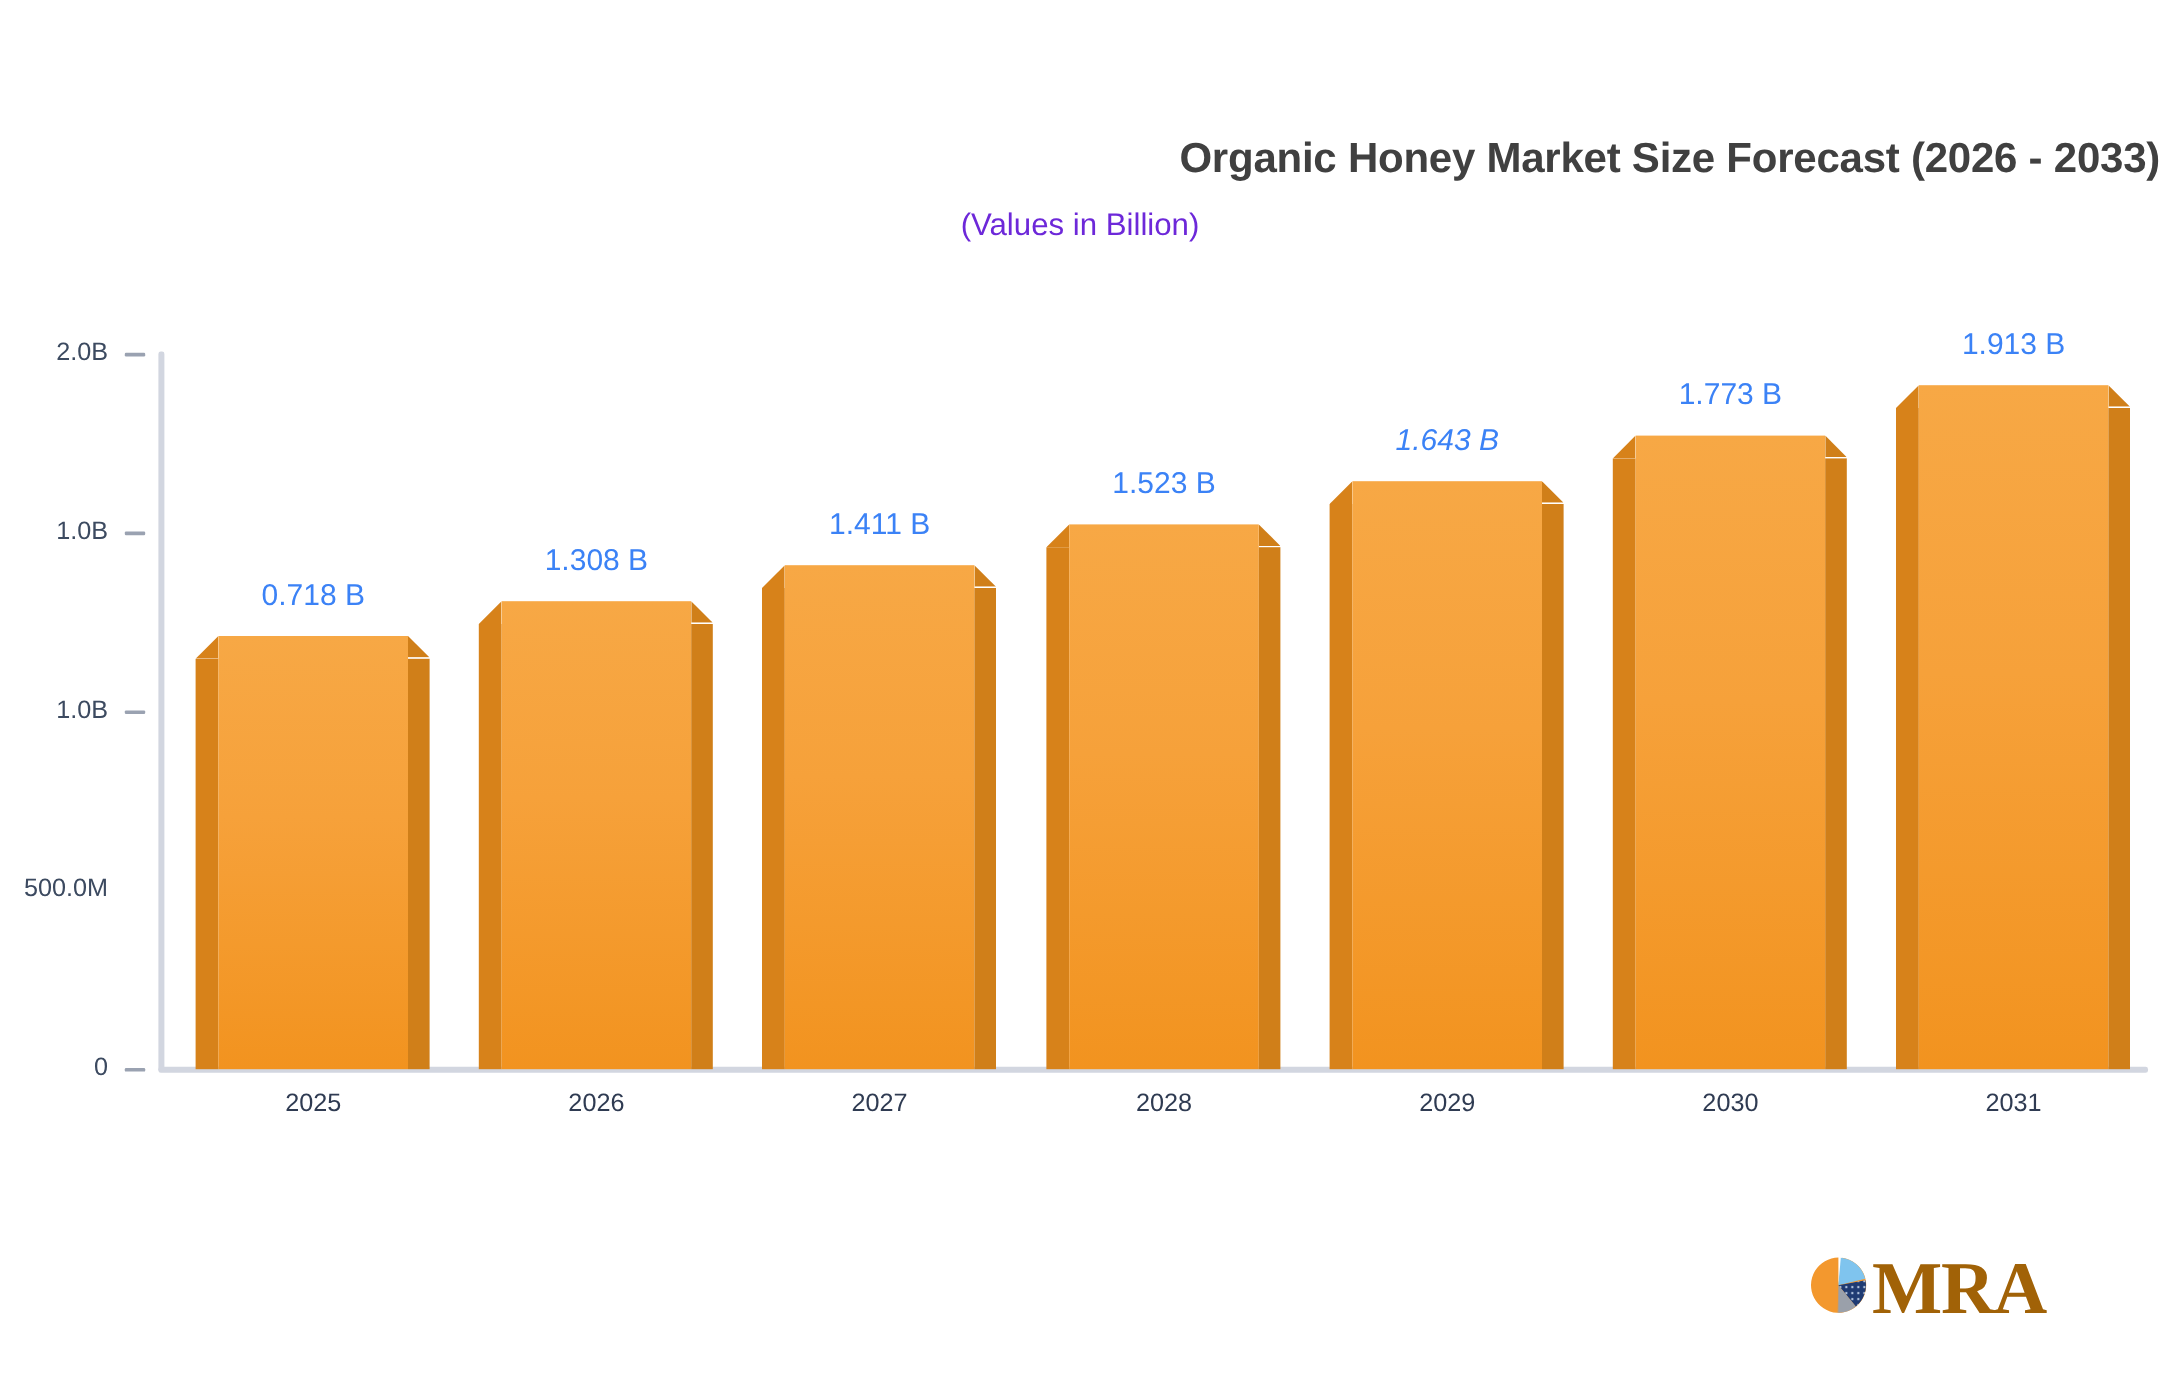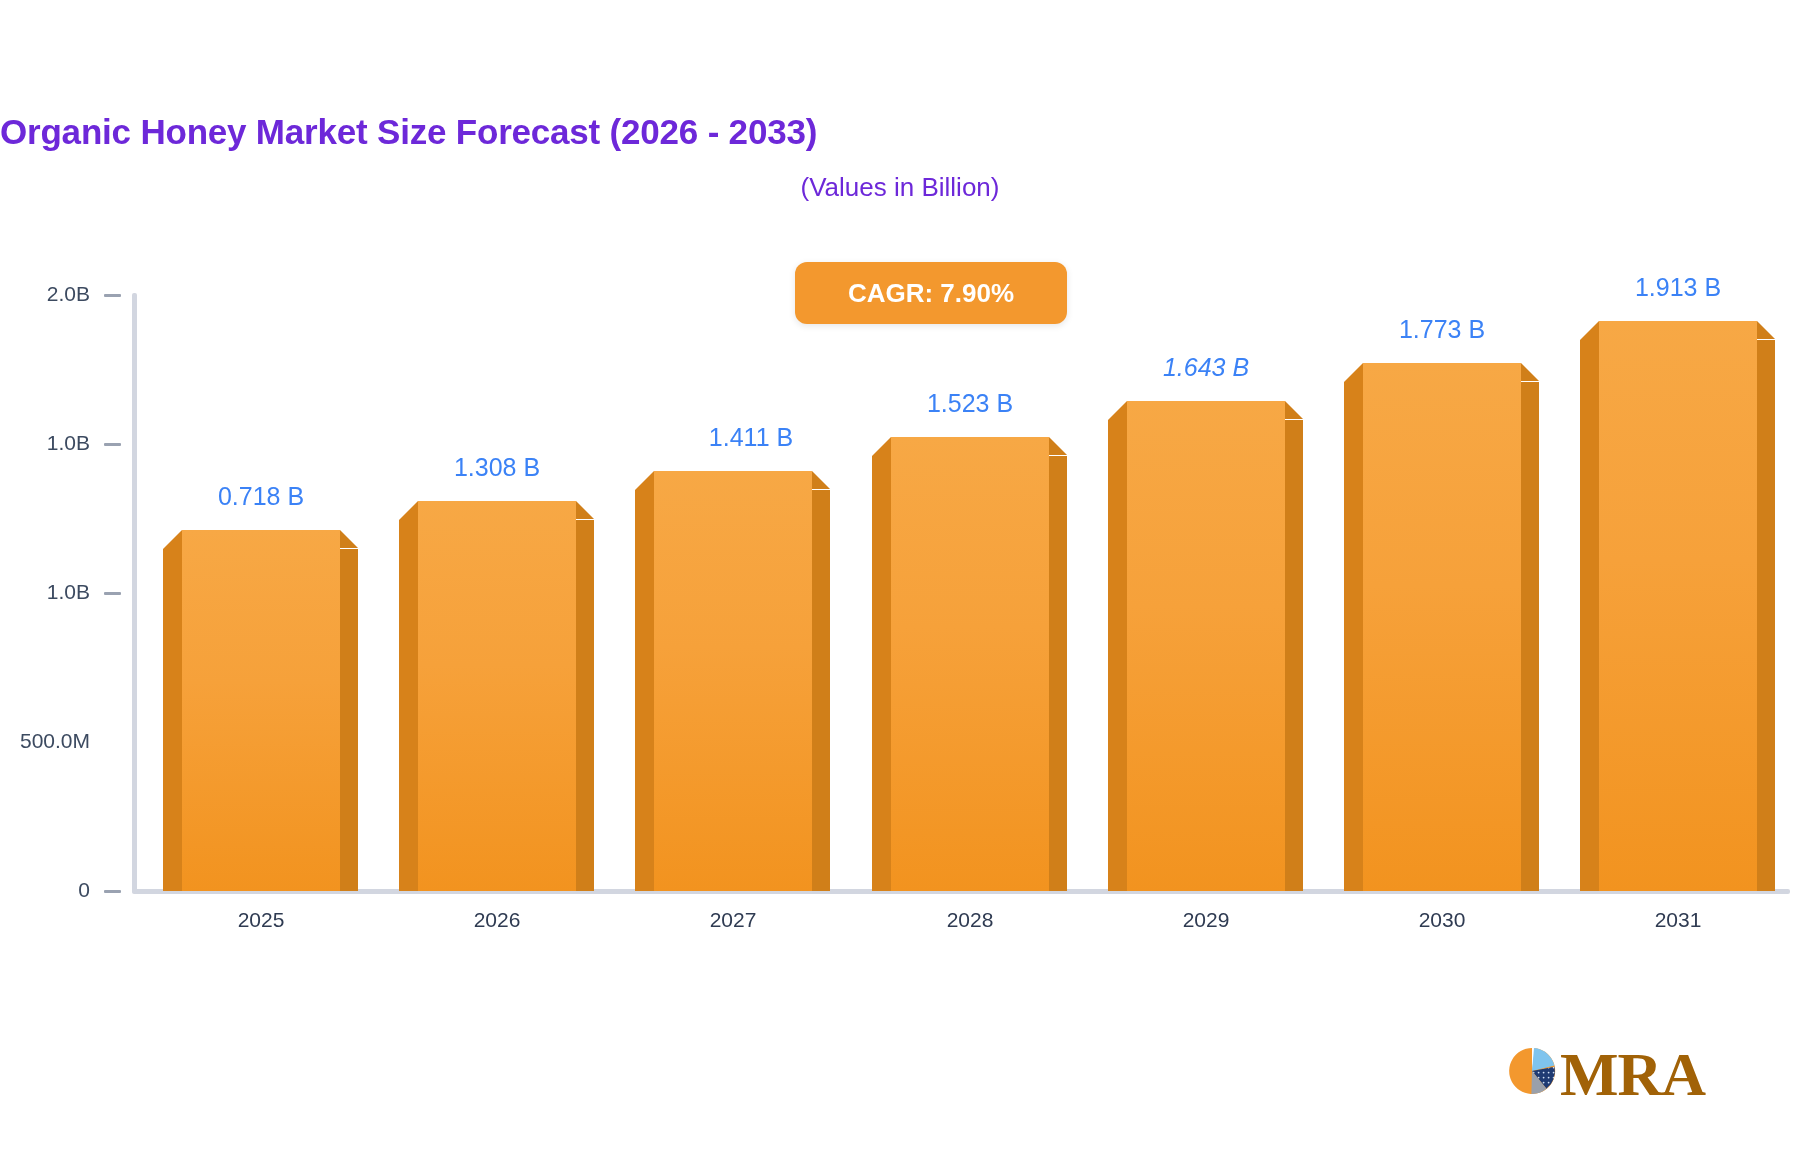--- a/index.html
+++ b/index.html
@@ -14,24 +14,24 @@
     position: relative;
     width: 1800px;
     height: 1156px;
     background: #ffffff;
   }
 
   
   .title {
     position: absolute;
     top: 112px; left: 0; width: 1800px;
-    text-align: left;
+    text-align: right;
     font-size: 35px;
     font-weight: bold;
-    color: #6d28d9;
+    color: #404040;
     letter-spacing: -0.2px;
   }
   .subtitle {
     position: absolute;
     top: 172px; left: 0; width: 1800px;
     text-align: center;
     font-size: 26px;
     font-weight: normal;
     color: #6d28d9;
   }
@@ -167,23 +167,20 @@
   }
 </style>
 </head>
 <body>
 
 <div id="canvas">
 
   <div class="title">Organic Honey Market Size Forecast (2026 - 2033)</div>
   <div class="subtitle">(Values in Billion)</div>
 
-  <div class="cagr-badge">
-    <span>CAGR: 7.90%</span>
-  </div>
 
   <div id="plot">
     <div class="axis-y-line"></div>
     <div class="axis-x-line"></div>
     <div id="yticks">
         <div class="ytick-label" style="left: 0px; right: auto; width: 90px; top: 878px;">0</div>
         <div class="ytick-dash" style="left: 104px; top: 890px;"></div>
         <div class="ytick-label" style="left: 0px; right: auto; width: 90px; top: 729px;">500.0M</div>
         <div class="ytick-label" style="left: 0px; right: auto; width: 90px; top: 580px;">1.0B</div>
         <div class="ytick-dash" style="left: 104px; top: 592px;"></div>
@@ -209,21 +206,21 @@
           <div class="bar-side-right" style="left: 158px; top: 19px; height: 371px;"></div>
         </div>
         <div class="bar-value" style="left: 378px; width: 238px; top: 453px;">1.308 B</div>
         <div class="bar-wrap" style="left: 654px; top: 471px; width: 158px; height: 420px;">
           <div class="bar-depth-left" style="top: 19px; height: 401px;"></div>
           <div class="bar-top-slant" style="top: 0px;"></div>
           <div class="bar-face" style="height: 420px;"></div>
           <div class="bar-side-right-top" style="left: 158px; top: 0px;"></div>
           <div class="bar-side-right" style="left: 158px; top: 19px; height: 401px;"></div>
         </div>
-        <div class="bar-value" style="left: 632px; width: 238px; top: 423px;">1.411 B</div>
+        <div class="bar-value" style="left: 614px; width: 238px; top: 423px;">1.411 B</div>
         <div class="bar-wrap" style="left: 891px; top: 437px; width: 158px; height: 454px;">
           <div class="bar-depth-left" style="top: 19px; height: 435px;"></div>
           <div class="bar-top-slant" style="top: 0px;"></div>
           <div class="bar-face" style="height: 454px;"></div>
           <div class="bar-side-right-top" style="left: 158px; top: 0px;"></div>
           <div class="bar-side-right" style="left: 158px; top: 19px; height: 435px;"></div>
         </div>
         <div class="bar-value" style="left: 851px; width: 238px; top: 389px;">1.523 B</div>
         <div class="bar-wrap" style="left: 1127px; top: 401px; width: 158px; height: 490px;">
           <div class="bar-depth-left" style="top: 19px; height: 471px;"></div>

